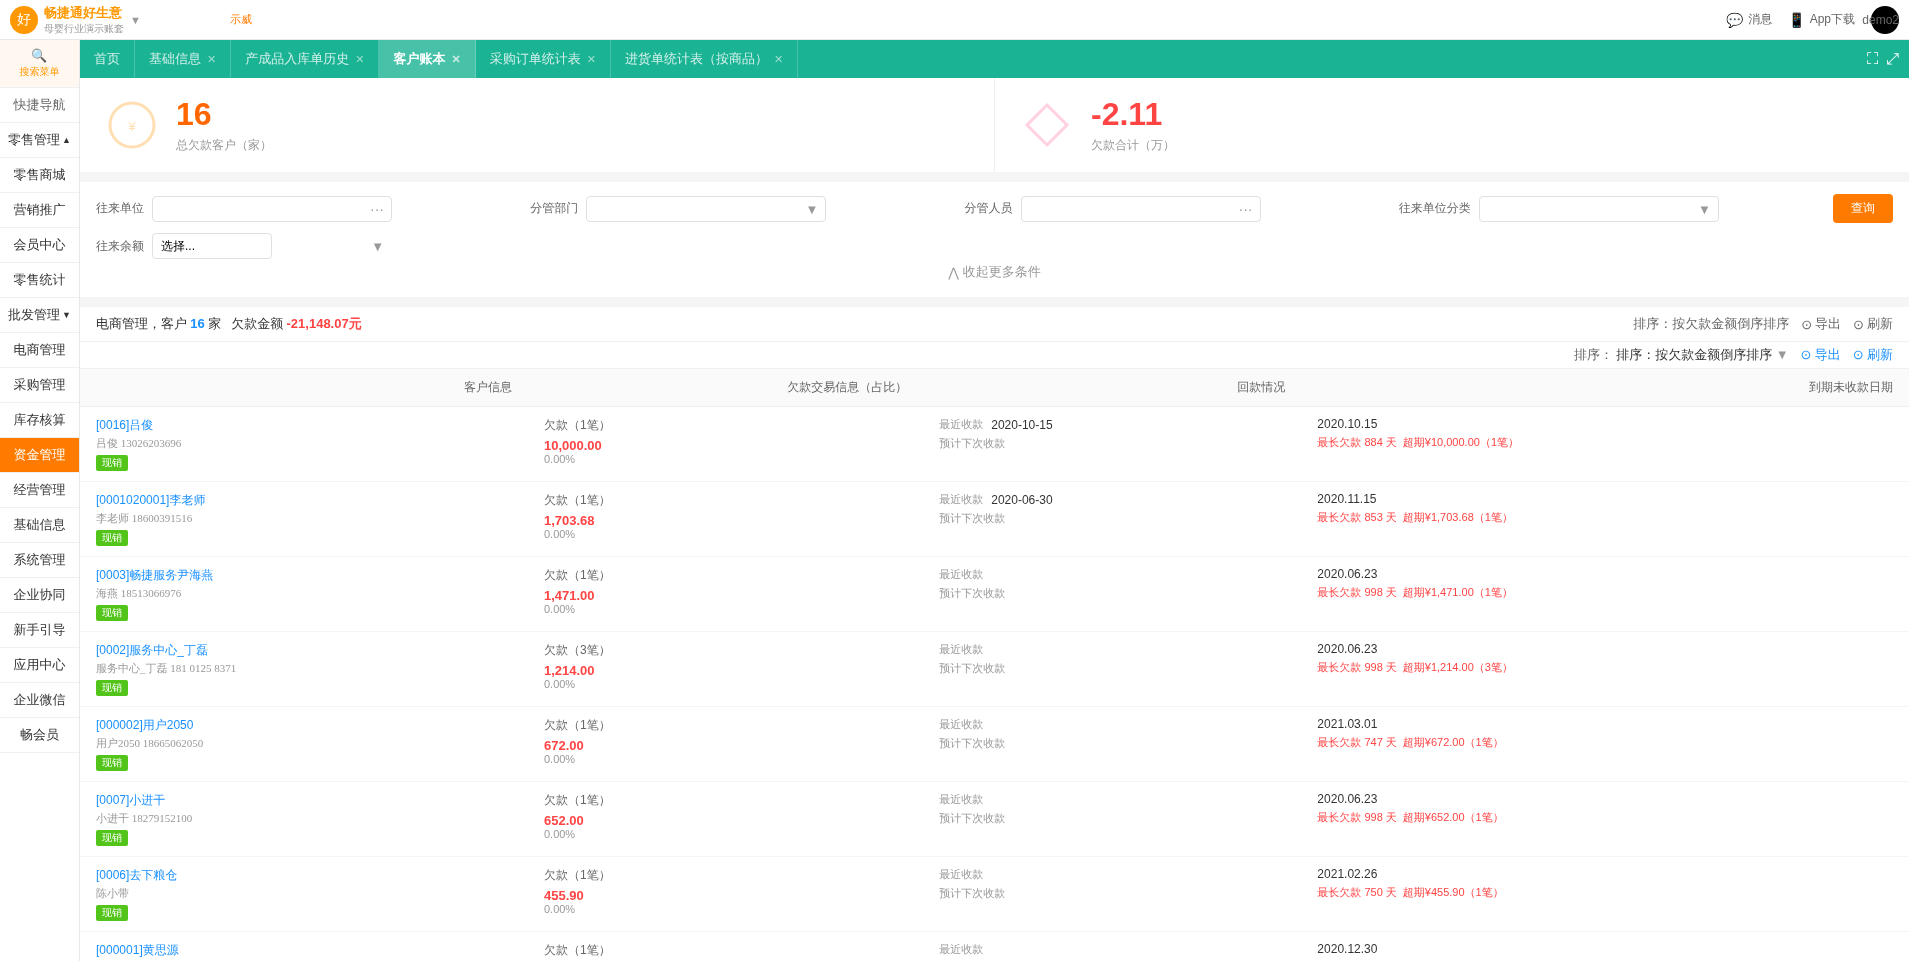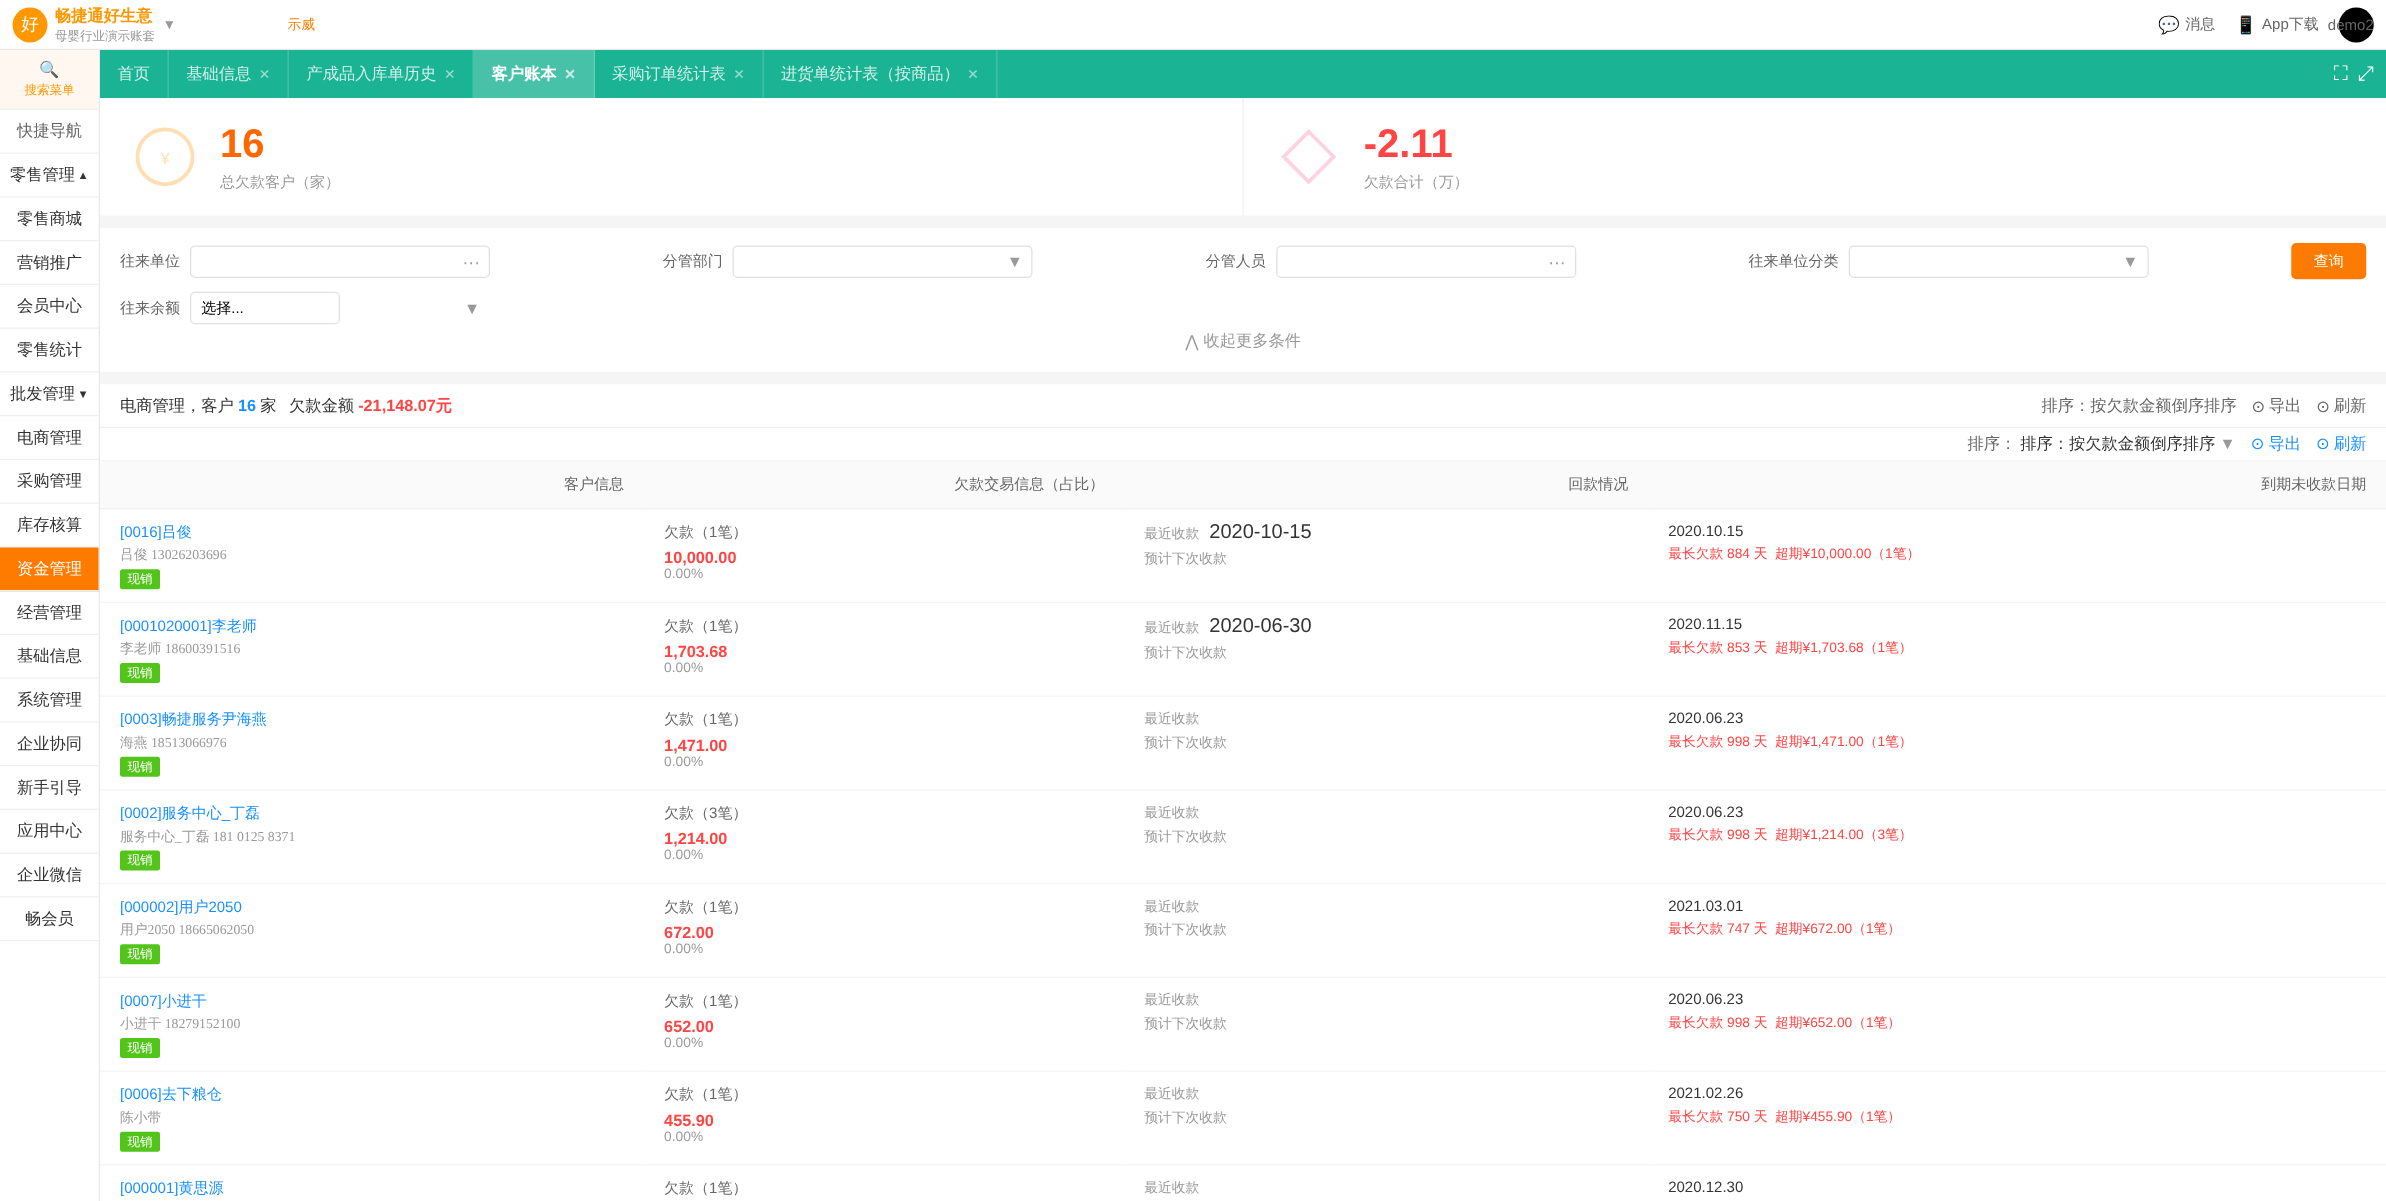--- a/index.html
+++ b/index.html
@@ -82,21 +82,21 @@
     .data-table thead th { padding: 10px 16px; text-align: right; font-size: 12px; color: #666; border-bottom: 1px solid #f0f0f0; font-weight: normal; background: #fafafa; }
     .data-table tbody tr { border-bottom: 1px solid #f5f5f5; }
     .data-table tbody td { padding: 10px 16px; font-size: 12px; vertical-align: top; }
     
     .customer-name { color: #1890ff; cursor: pointer; font-size: 12px; margin-bottom: 2px; }
     .customer-phone { color: #999; font-size: 11px; margin-bottom: 4px; font-family: Liberation Serif, serif; }
     .status-badge { display: inline-block; background: #52c41a; color: white; font-size: 10px; padding: 1px 6px; border-radius: 2px; }
     .amount-red { color: #ff4444; font-size: 13px; font-weight: bold; }
     .amount-ratio { color: #999; font-size: 11px; }
     .overdue-text { color: #ff4444; font-size: 11px; cursor: pointer; }
-    .normal-text { color: #333; font-size: 16px; }
+    .normal-text { color: #333; font-size: 12px; }
     .gray-text { color: #999; font-size: 11px; }
     .date-text { color: #333; font-size: 12px; }
     .overdue-days { color: #ff4444; font-size: 11px; }
 
     
     .filter-row-second { display: flex; align-items: center; gap: 16px; }
   </style>
 </head>
 <body>
 

